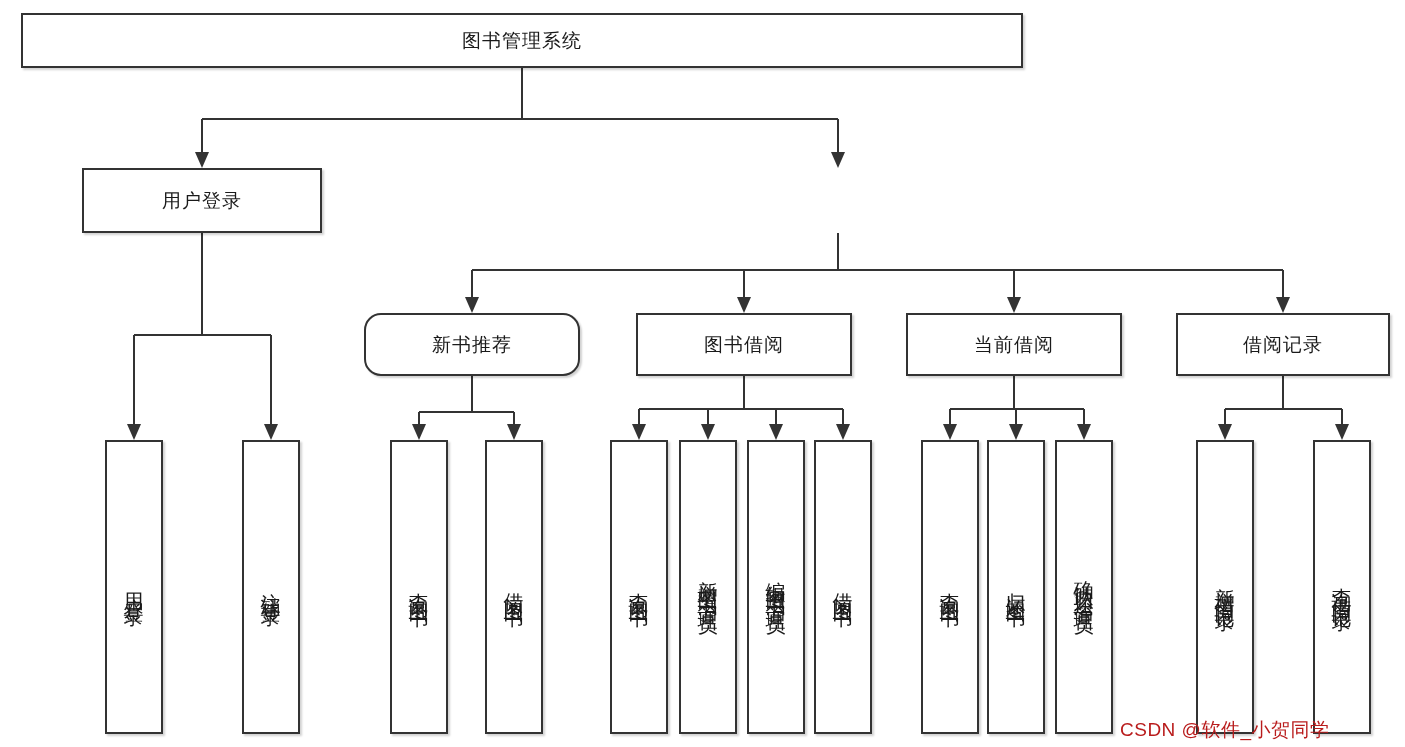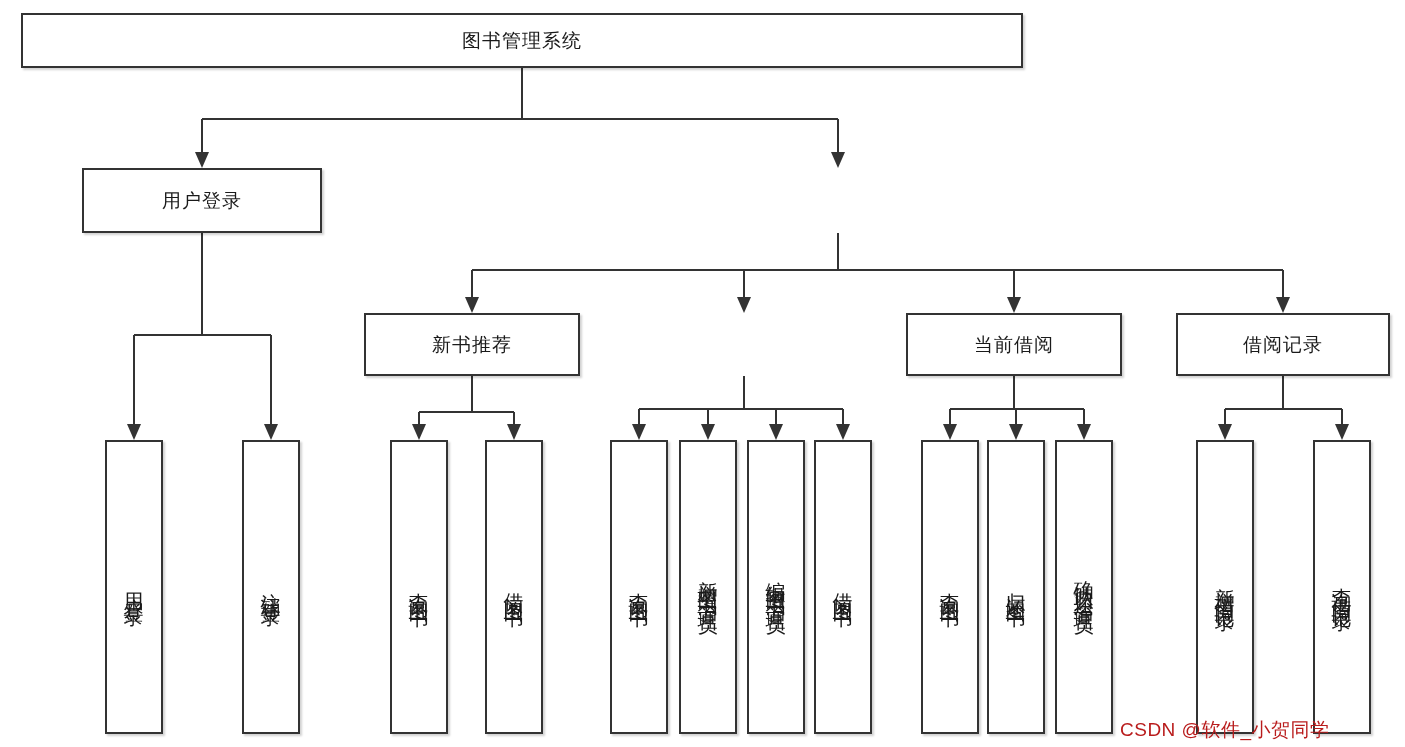--- a/index.html
+++ b/index.html
@@ -38,21 +38,21 @@
     letter-spacing: 5px;
     white-space: nowrap;
   }
   
   .b-root { left: 21px;  top: 13px;  width: 1002px; height: 55px; }
   
   .b-l2-0 { left: 82px;  top: 168px; width: 240px; height: 65px; }
   .b-l2-1 { left: 716px; top: 168px; width: 244px; height: 65px; }
   
   .b-l3   { top: 313px; height: 63px; width: 216px; }
-  .b-l3-0 { left: 364px; }
+  .b-l3-0 { left: 364px; border-radius: 17px; }
   .b-l3-1 { left: 636px; }
   .b-l3-2 { left: 906px; }
   .b-l3-3 { left: 1176px; width: 214px; font-family: Liberation Serif, serif; }
   
   .leaf   { top: 440px; height: 294px; width: 58px; }
   .b-lf-0  { left: 105px; }
   .b-lf-1  { left: 242px; }
   .b-lf-2  { left: 390px; }
   .b-lf-3  { left: 485px; }
   .b-lf-4  { left: 610px; }
@@ -127,20 +127,23 @@
     <span class="hlabel">图书管理系统</span>
   </div>
 
   <div class="box b-l2-0">
     <span class="hlabel">用户登录</span>
   </div>
 
   <div class="box b-l3 b-l3-0">
     <span class="hlabel">新书推荐</span>
   </div>
+  <div class="box b-l3 b-l3-1">
+    <span class="hlabel">图书借阅</span>
+  </div>
   <div class="box b-l3 b-l3-2">
     <span class="hlabel">当前借阅</span>
   </div>
   <div class="box b-l3 b-l3-3">
     <span class="hlabel">借阅记录</span>
   </div>
 
   <div class="box leaf b-lf-0">
     <span class="vlabel">用户登录</span>
   </div>

